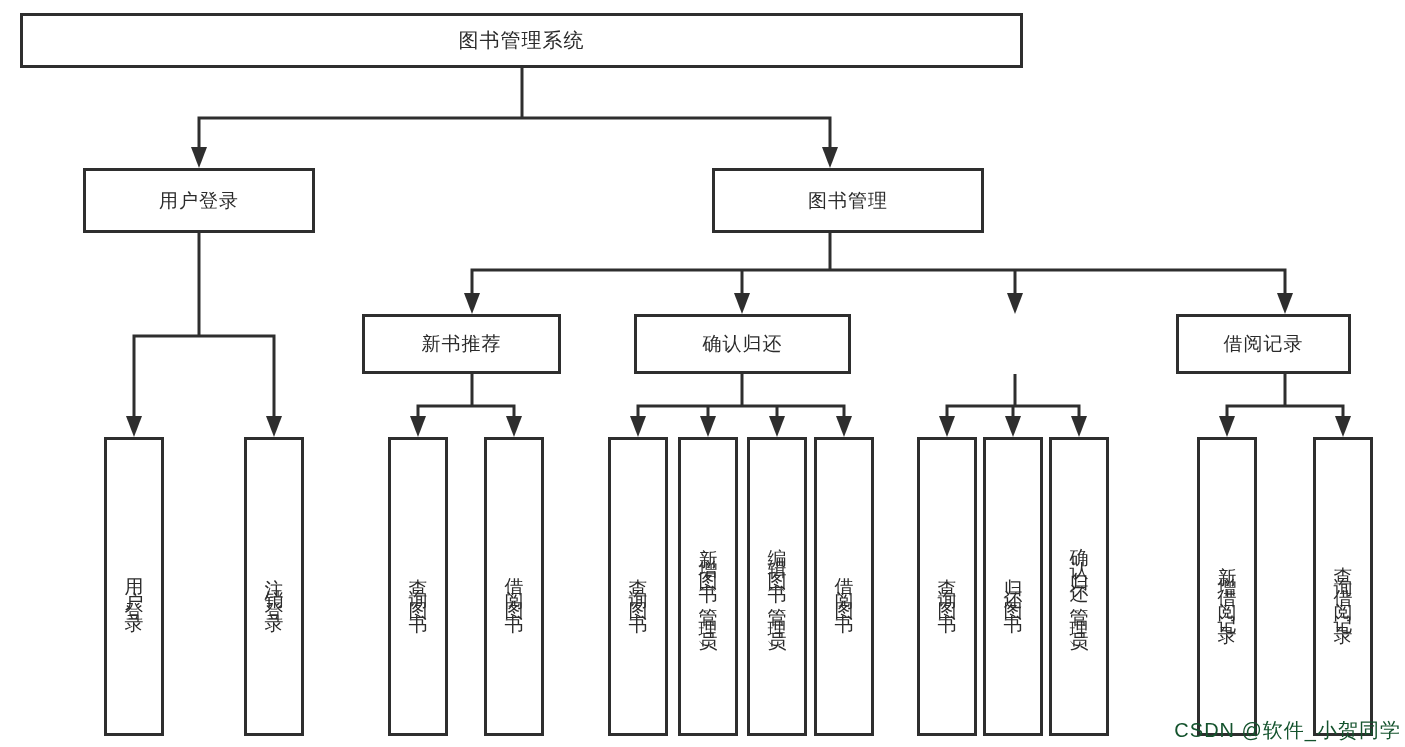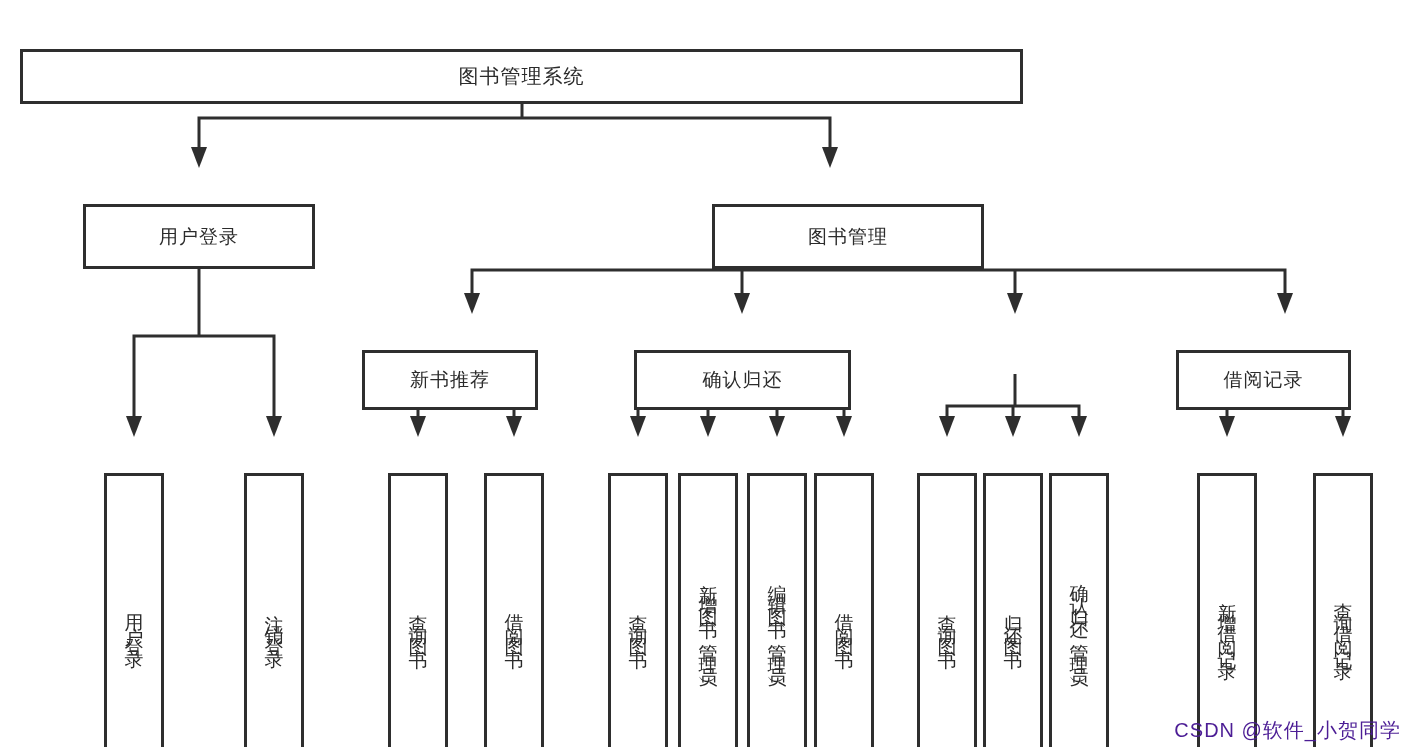--- a/index.html
+++ b/index.html
@@ -8,32 +8,31 @@
     overflow:hidden;
     font-family:"Liberation Sans","DejaVu Sans",sans-serif;
     color:#2b2b2b;
   }
   .wires { position:absolute; left:0; top:0; width:1405px; height:747px; }
   .node {
     position:absolute; box-sizing:border-box; background:#ffffff;
     border:3px solid #2e2e2e;
     display:flex; align-items:center; justify-content:center;
     text-align:center;
-    margin-top:36px;
   }
   .node.h { font-size:19px; letter-spacing:1px; }
   .node.root { font-size:20px; }
   .node.v { width:60px; top:437px; height:299px; }
   .vtext {
     writing-mode:vertical-rl; text-orientation:mixed;
     font-size:19px; letter-spacing:12px; line-height:1.05; white-space:nowrap;
   }
   .watermark {
     position:absolute; right:4px; bottom:3px;
-    font-size:20px; letter-spacing:1px; color:#4c1d95;
+    font-size:20px; letter-spacing:1px; color:#14532d;
   }
 </style>
 </head>
 <body>
 
 <div class="stage">
 
   <svg class="wires" viewBox="0 0 1405 747" xmlns="http://www.w3.org/2000/svg">
     <g stroke="#2e2e2e" stroke-width="3" fill="none">
 
@@ -90,21 +89,21 @@
     <span>图书管理系统</span>
   </div>
 
   <div class="node h" style="left:83px;top:168px;width:232px;height:65px">
     <span>用户登录</span>
   </div>
   <div class="node h" style="left:712px;top:168px;width:272px;height:65px">
     <span>图书管理</span>
   </div>
 
-  <div class="node h" style="left:362px;top:314px;width:176px;height:60px">
+  <div class="node h" style="left:362px;top:314px;width:199px;height:60px">
     <span>新书推荐</span>
   </div>
   <div class="node h" style="left:634px;top:314px;width:217px;height:60px">
     <span>确认归还</span>
   </div>
   <div class="node h" style="left:1176px;top:314px;width:175px;height:60px">
     <span>借阅记录</span>
   </div>
 
   <div class="node v" style="left:104px">

